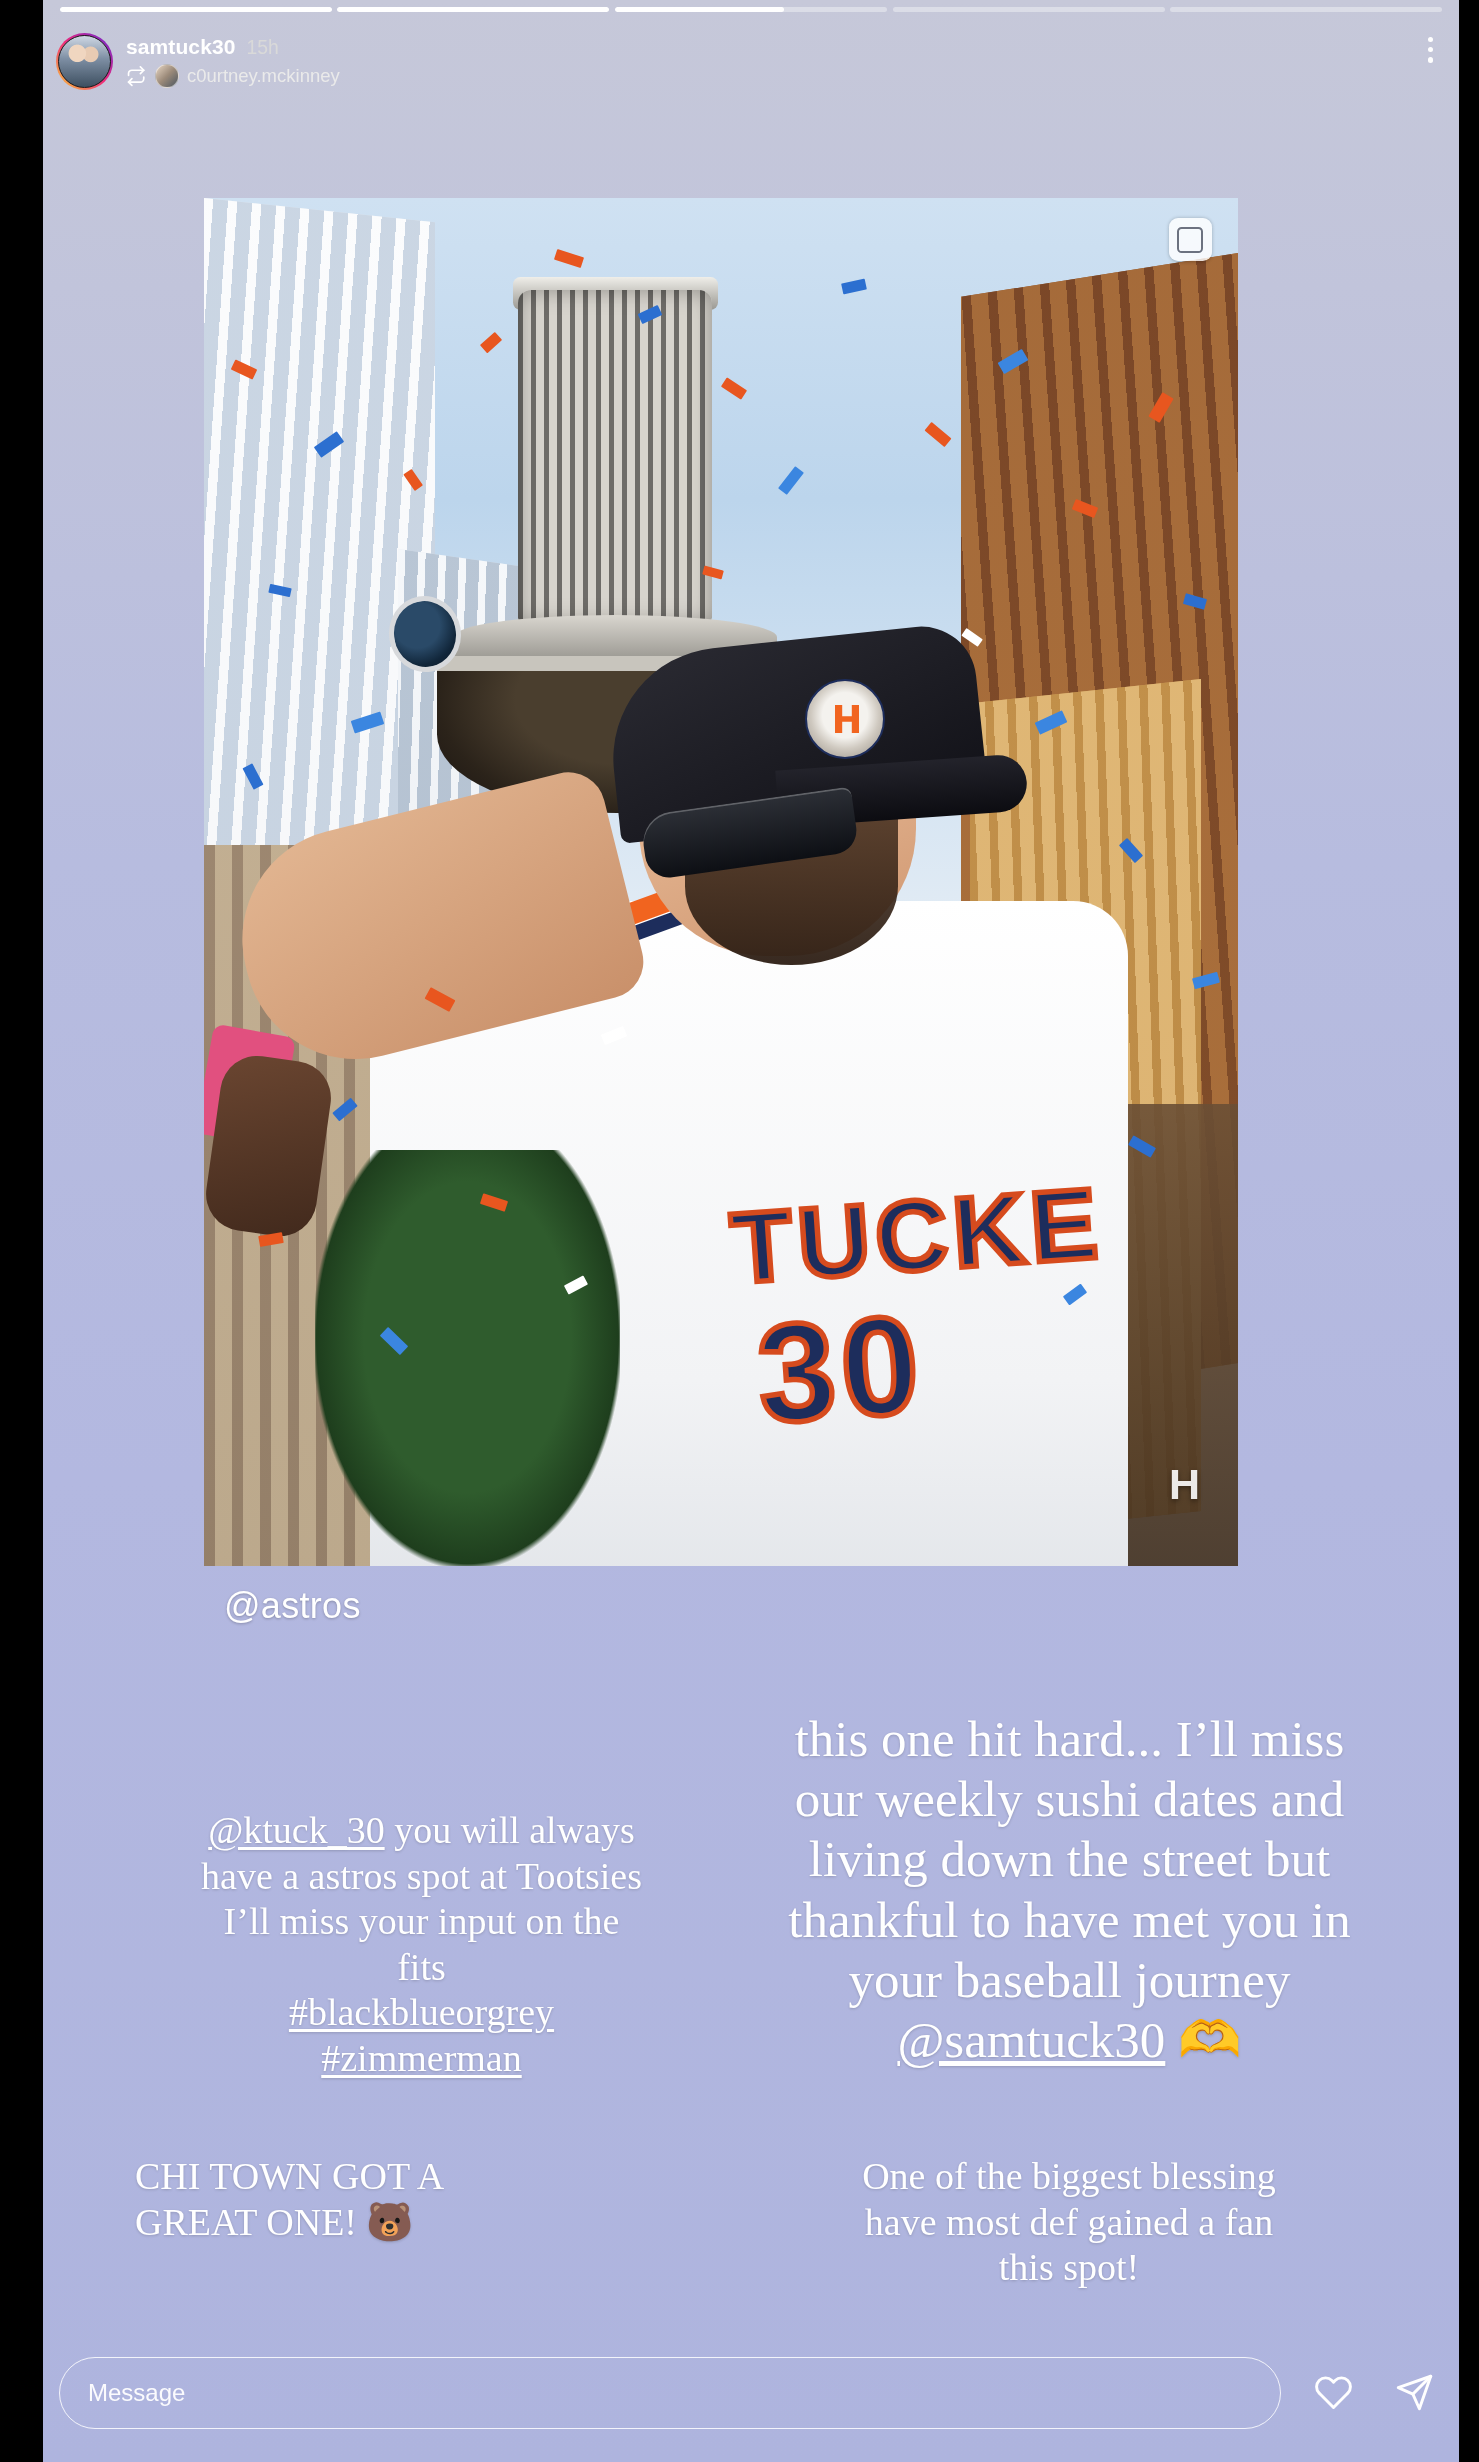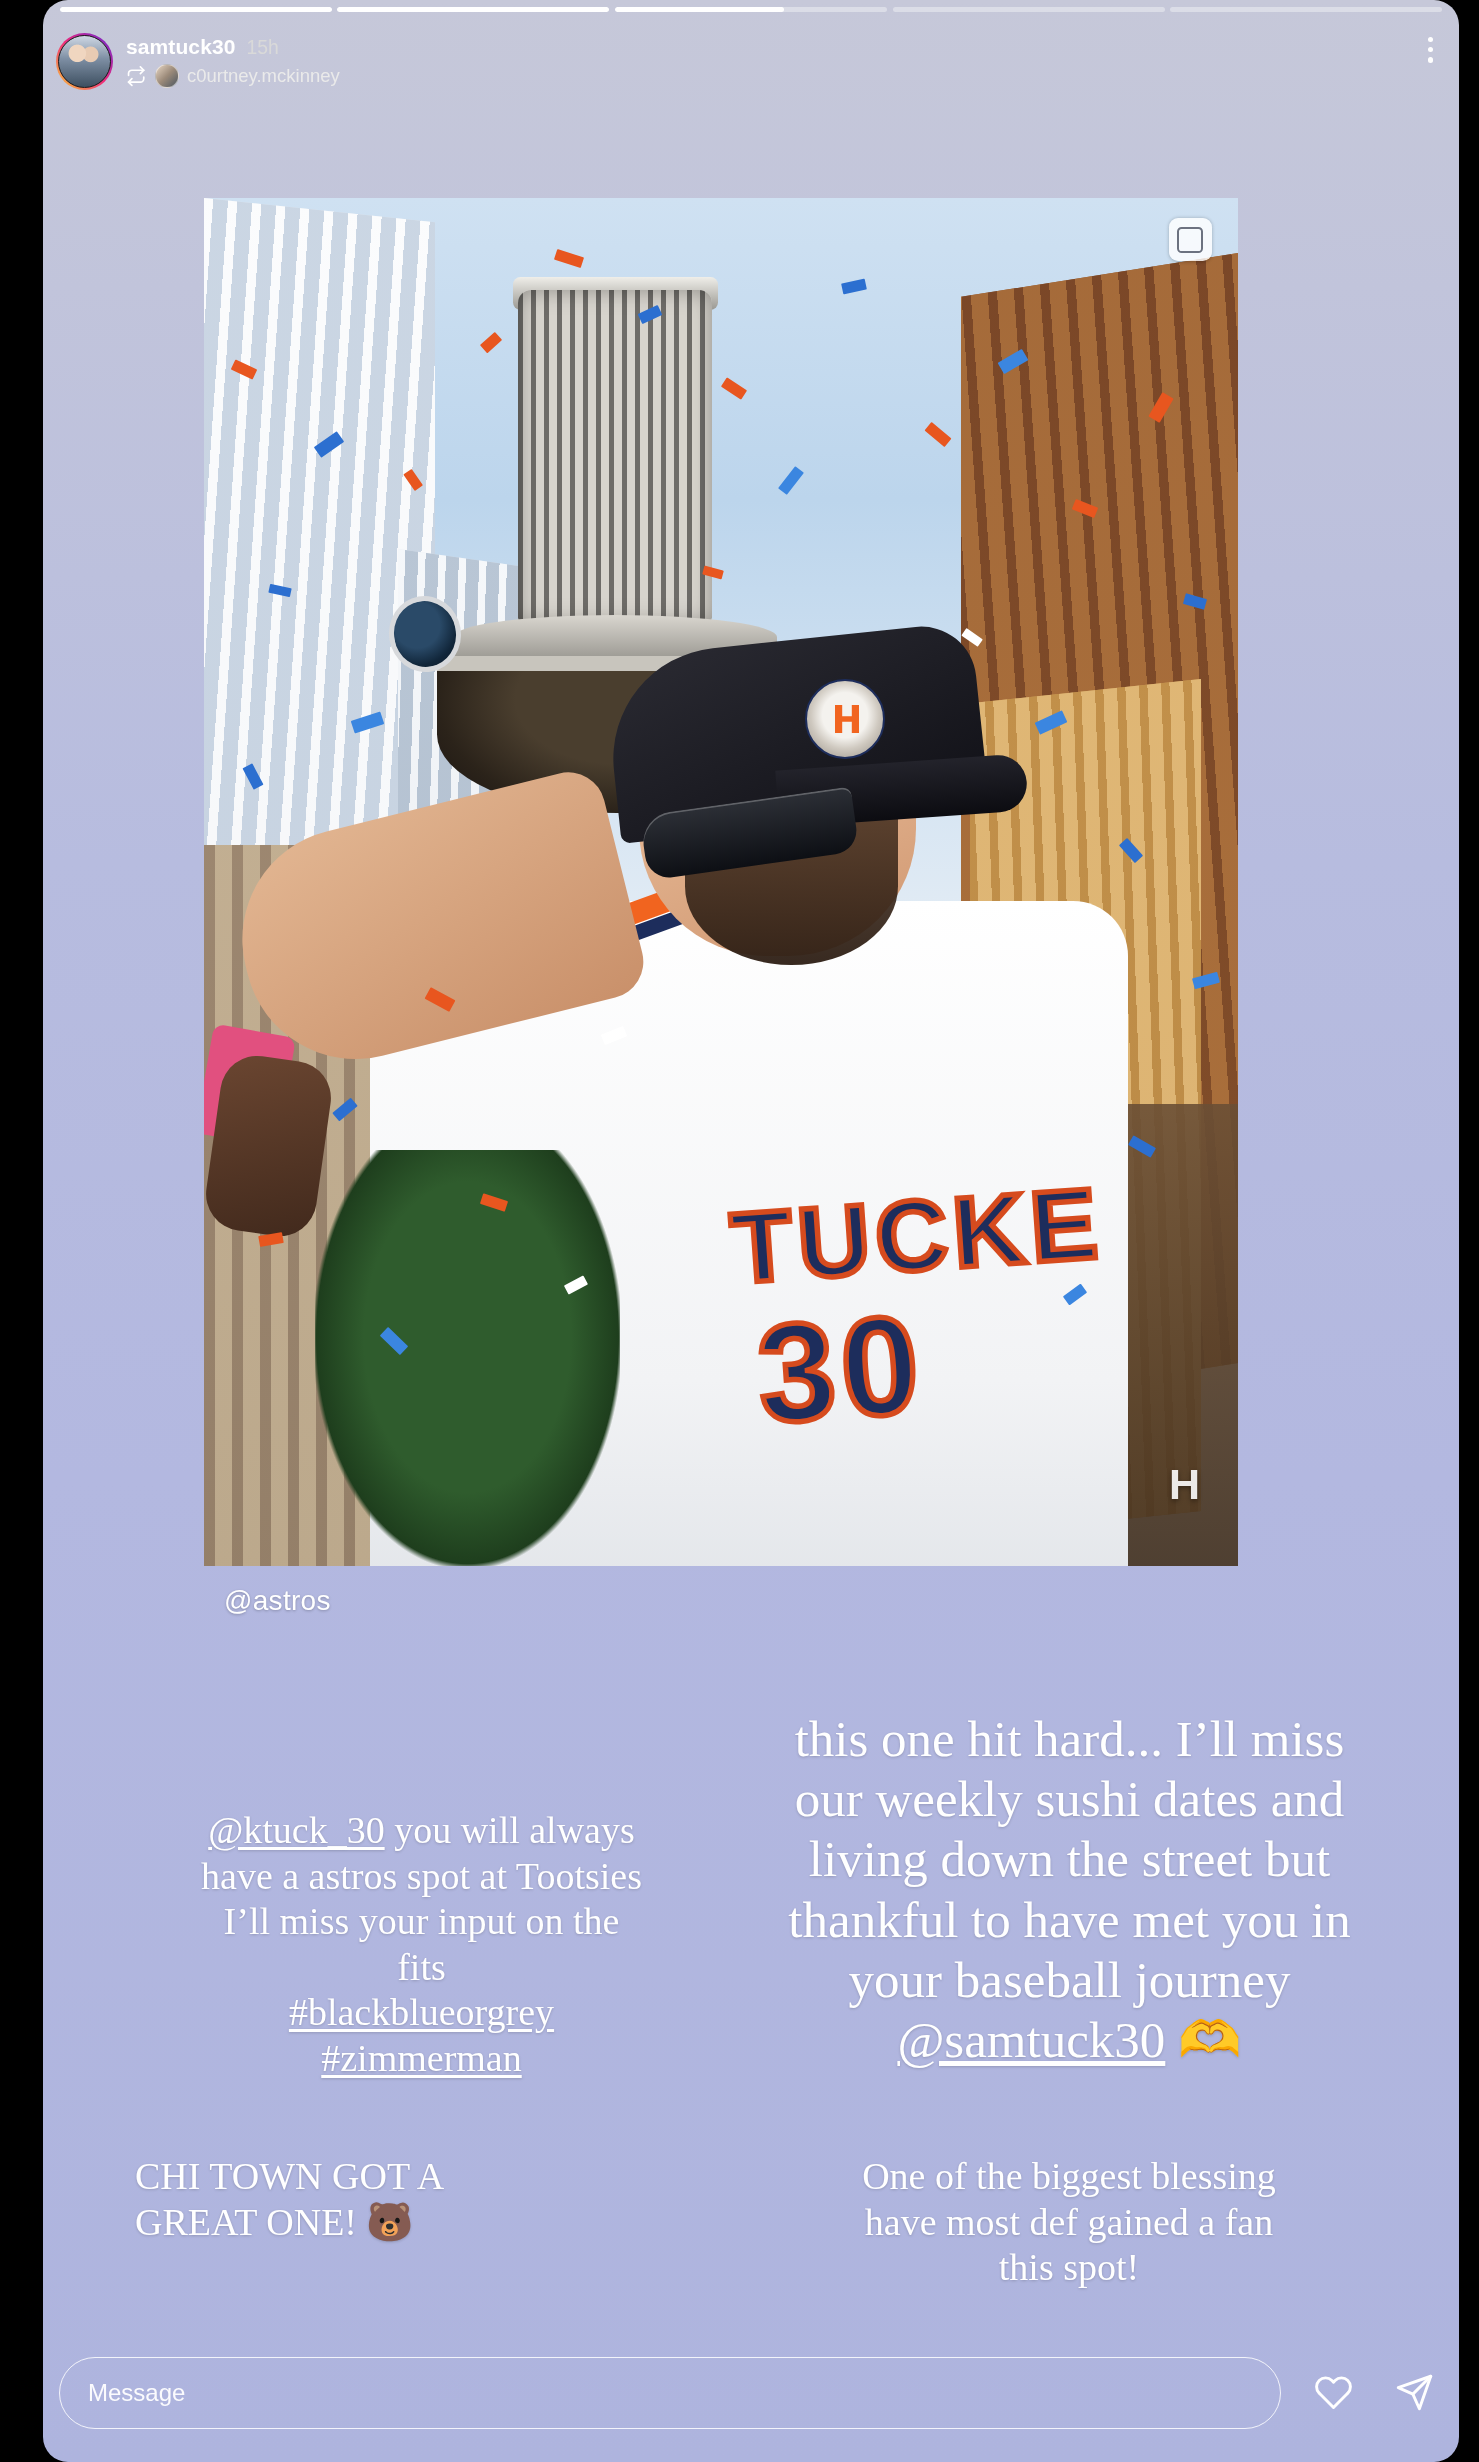--- a/index.html
+++ b/index.html
@@ -17,21 +17,20 @@
   }
   
   .story-frame {
     position: absolute;
     left: 43px;
     top: 0px;
     width: 1416px;
     height: 2462px;
     background: linear-gradient(180deg, #c6c8d9 0%, #b7bcdf 35%, #b3b8e0 60%, #aeb4de 100%);
     overflow: hidden;
-    border-radius: 25px;
   }
   
   .right-gutter {
     position: absolute;
     right: 0;
     top: 0;
     width: 21px;
     height: 2462px;
     background: #000;
   }
@@ -447,21 +446,21 @@
     border-radius: 4.6px;
     box-sizing: border-box;
   }
 
   
   .photo-caption {
     position: absolute;
     left: 181px;
     top: 1585px;
     color: #ffffff;
-    font-size: 28px;
+    font-size: 36px;
     letter-spacing: 0.3px;
     text-shadow: 0 0.9px 2.8px rgba(0,0,0,.25);
   }
 
   
   .text-col-right {
     position: absolute;
     left: 740px;
     top: 1709px;
     width: 573px;

